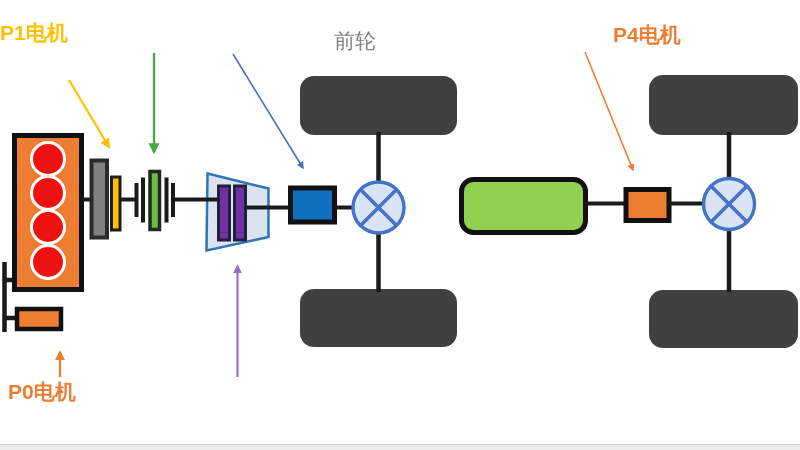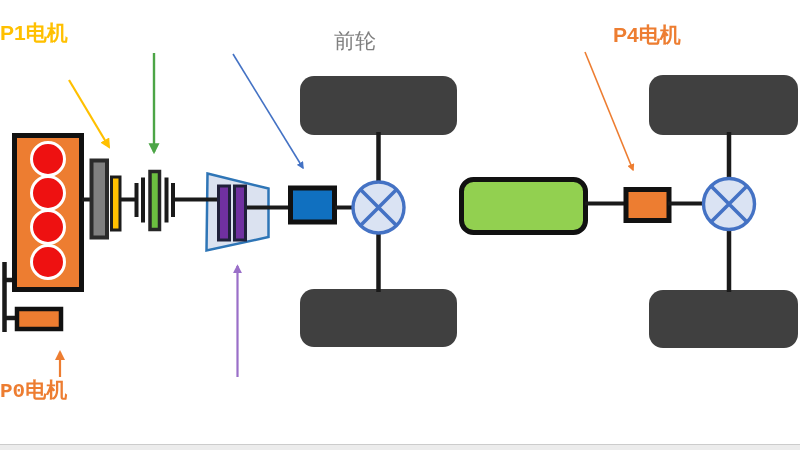--- a/index.html
+++ b/index.html
@@ -39,21 +39,21 @@
   .mkP{fill:var(--arrow-purple);}
 
   
   .lbl{position:absolute;font-weight:bold;font-size:21px;line-height:24px;
        text-align:left;white-space:nowrap;}
   .lbl-p1 {left:0px;  top:21px; width:122px;color:var(--p1-yellow);}
   .lbl-p2 {left:117px;top:21px; width:74px; color:var(--p2-green);}
   .lbl-p3 {left:194px;top:21px; width:76px; color:var(--p3-blue);}
   .lbl-fw {left:334px;top:29px; width:76px; color:var(--front-wheel-gray);font-weight:normal;}
   .lbl-p4 {left:565px;top:23px; width:78px; color:var(--orange);margin-left:48px;}
-  .lbl-p0 {left:0px;  top:380px;width:122px;color:var(--orange);font-family:Liberation Mono, monospace;}
+  .lbl-p0 {left:8px;  top:380px;width:122px;color:var(--orange);}
   .lbl-p25{left:178px;top:380px;width:120px;color:var(--purple);}
 
   .footer-strip{position:absolute;left:0;top:444px;width:800px;height:6px;
        background:var(--footer-gray);border-top:1px solid #cccccc;}
 </style>
 </head>
 <body>
 
 <div id="stage">
 

